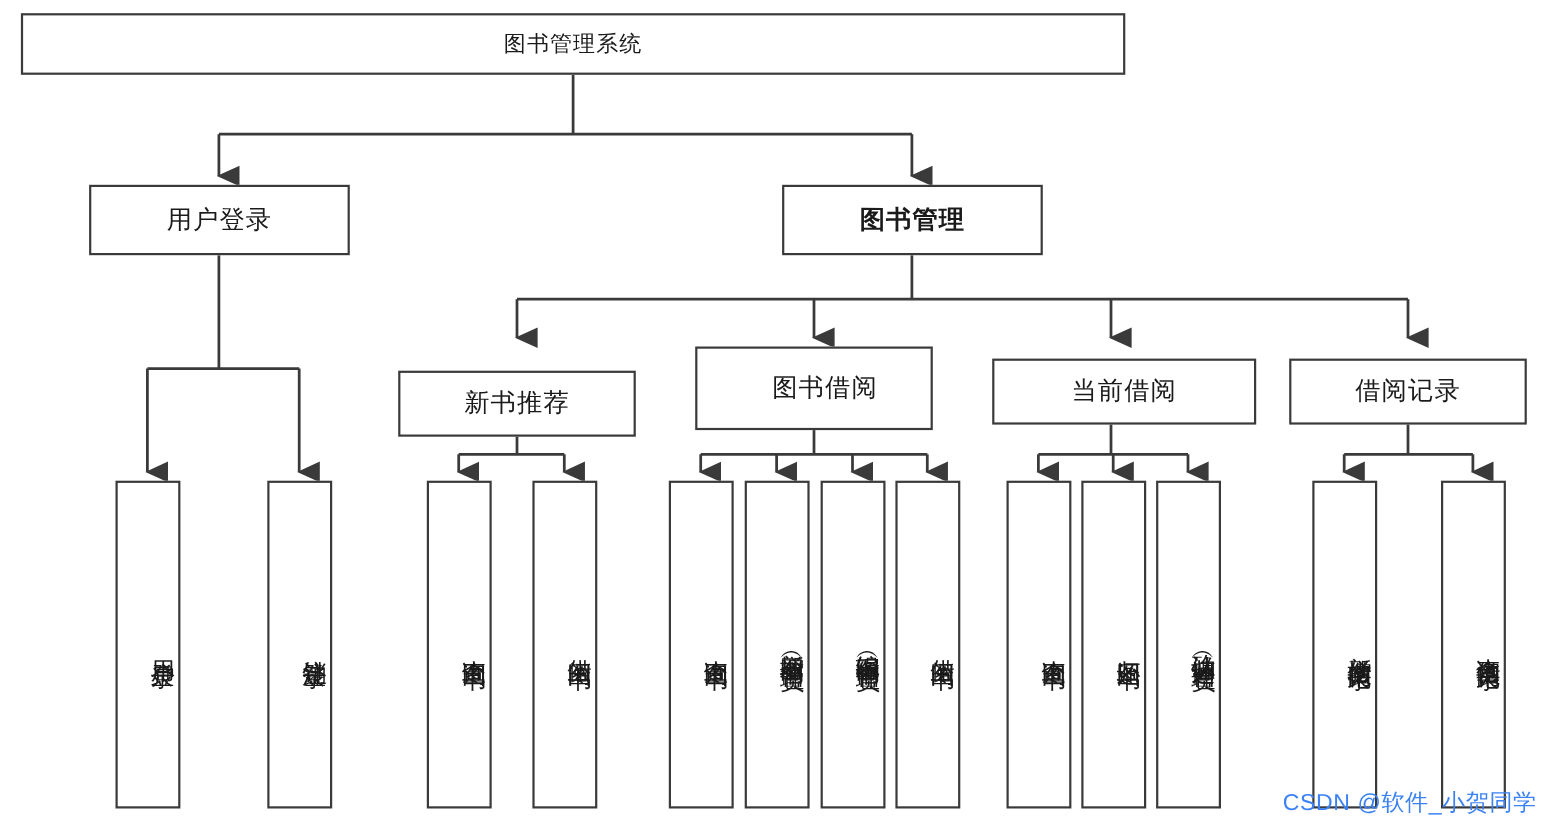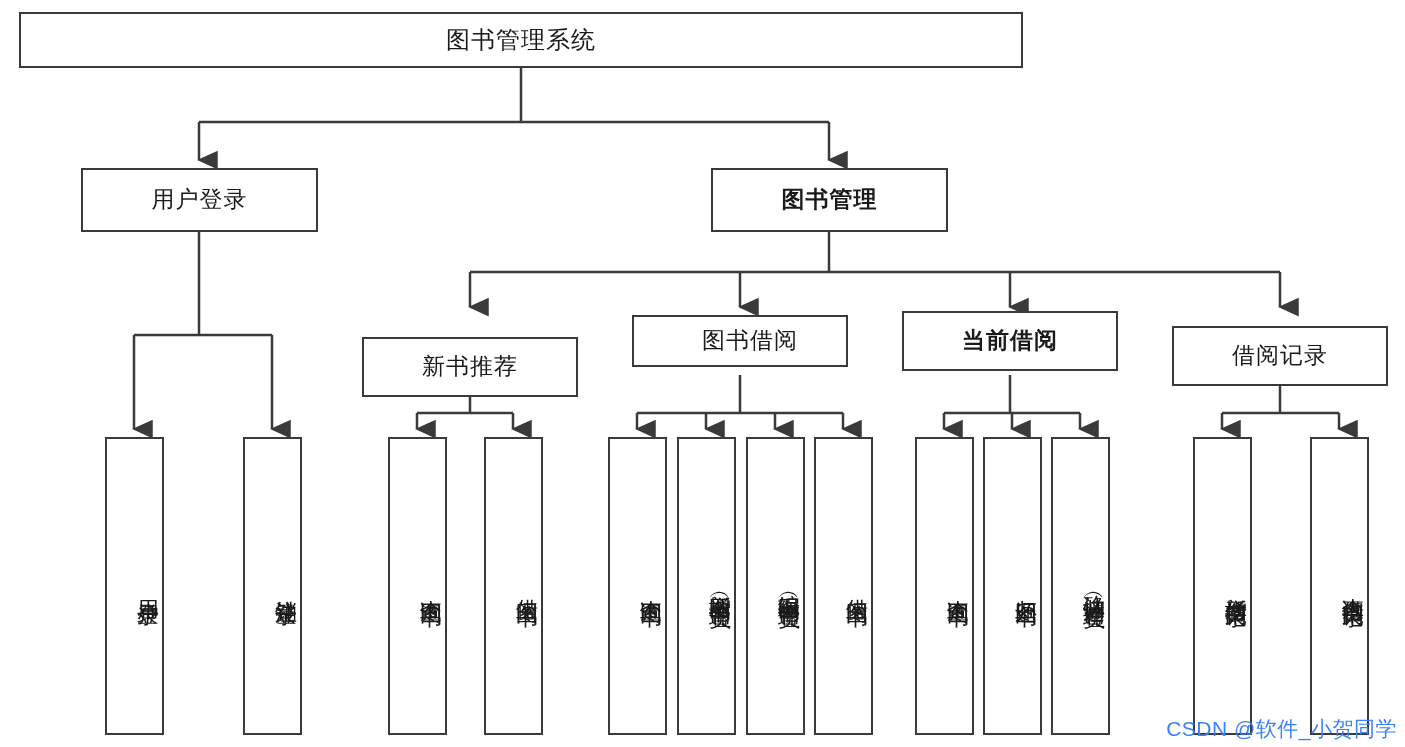--- a/index.html
+++ b/index.html
@@ -35,21 +35,21 @@
     justify-content: center;
     color: #1a1a1a;
   }
   .node-h {
     font-size: 23px;
     line-height: 1.1;
     letter-spacing: 1px;
     white-space: nowrap;
   }
   .node-root {
-    font-size: 24px;
+    font-size: 20px;
   }
   .node-leaf {
     writing-mode: vertical-rl;
     text-orientation: upright;
     font-size: 22px;
     line-height: 1.28;
     letter-spacing: 2px;
     padding: 8px 0;
     align-items: flex-start;
     justify-content: center;
@@ -135,24 +135,24 @@
   <div class="node node-h" style="left:81px; top:168px; width:237px; height:64px;">
     <span>用户登录</span>
   </div>
   <div class="node node-h" style="left:711px; top:168px; width:237px; height:64px;font-weight:bold;">
     <span>图书管理</span>
   </div>
 
   <div class="node node-h" style="left:362px; top:315px; width:216px; height:60px;margin-top:22px;">
     <span>新书推荐</span>
   </div>
-  <div class="node node-h" style="left:632px; top:315px; width:216px; height:52px;padding-left:20px;">
+  <div class="node node-h" style="left:632px; top:315px; width:216px; height:76px;padding-left:20px;">
     <span>图书借阅</span>
   </div>
-  <div class="node node-h" style="left:902px; top:311px; width:216px; height:60px;font-weight:bold;">
+  <div class="node node-h" style="left:902px; top:326px; width:240px; height:60px;">
     <span>当前借阅</span>
   </div>
   <div class="node node-h" style="left:1172px; top:315px; width:216px; height:60px;margin-top:11px;">
     <span>借阅记录</span>
   </div>
 
   <div class="node node-leaf" style="left:105px; top:437px; width:59px; height:298px;">
     <span class="leaf-text">用户登录</span>
   </div>
   <div class="node node-leaf" style="left:243px; top:437px; width:59px; height:298px;">

